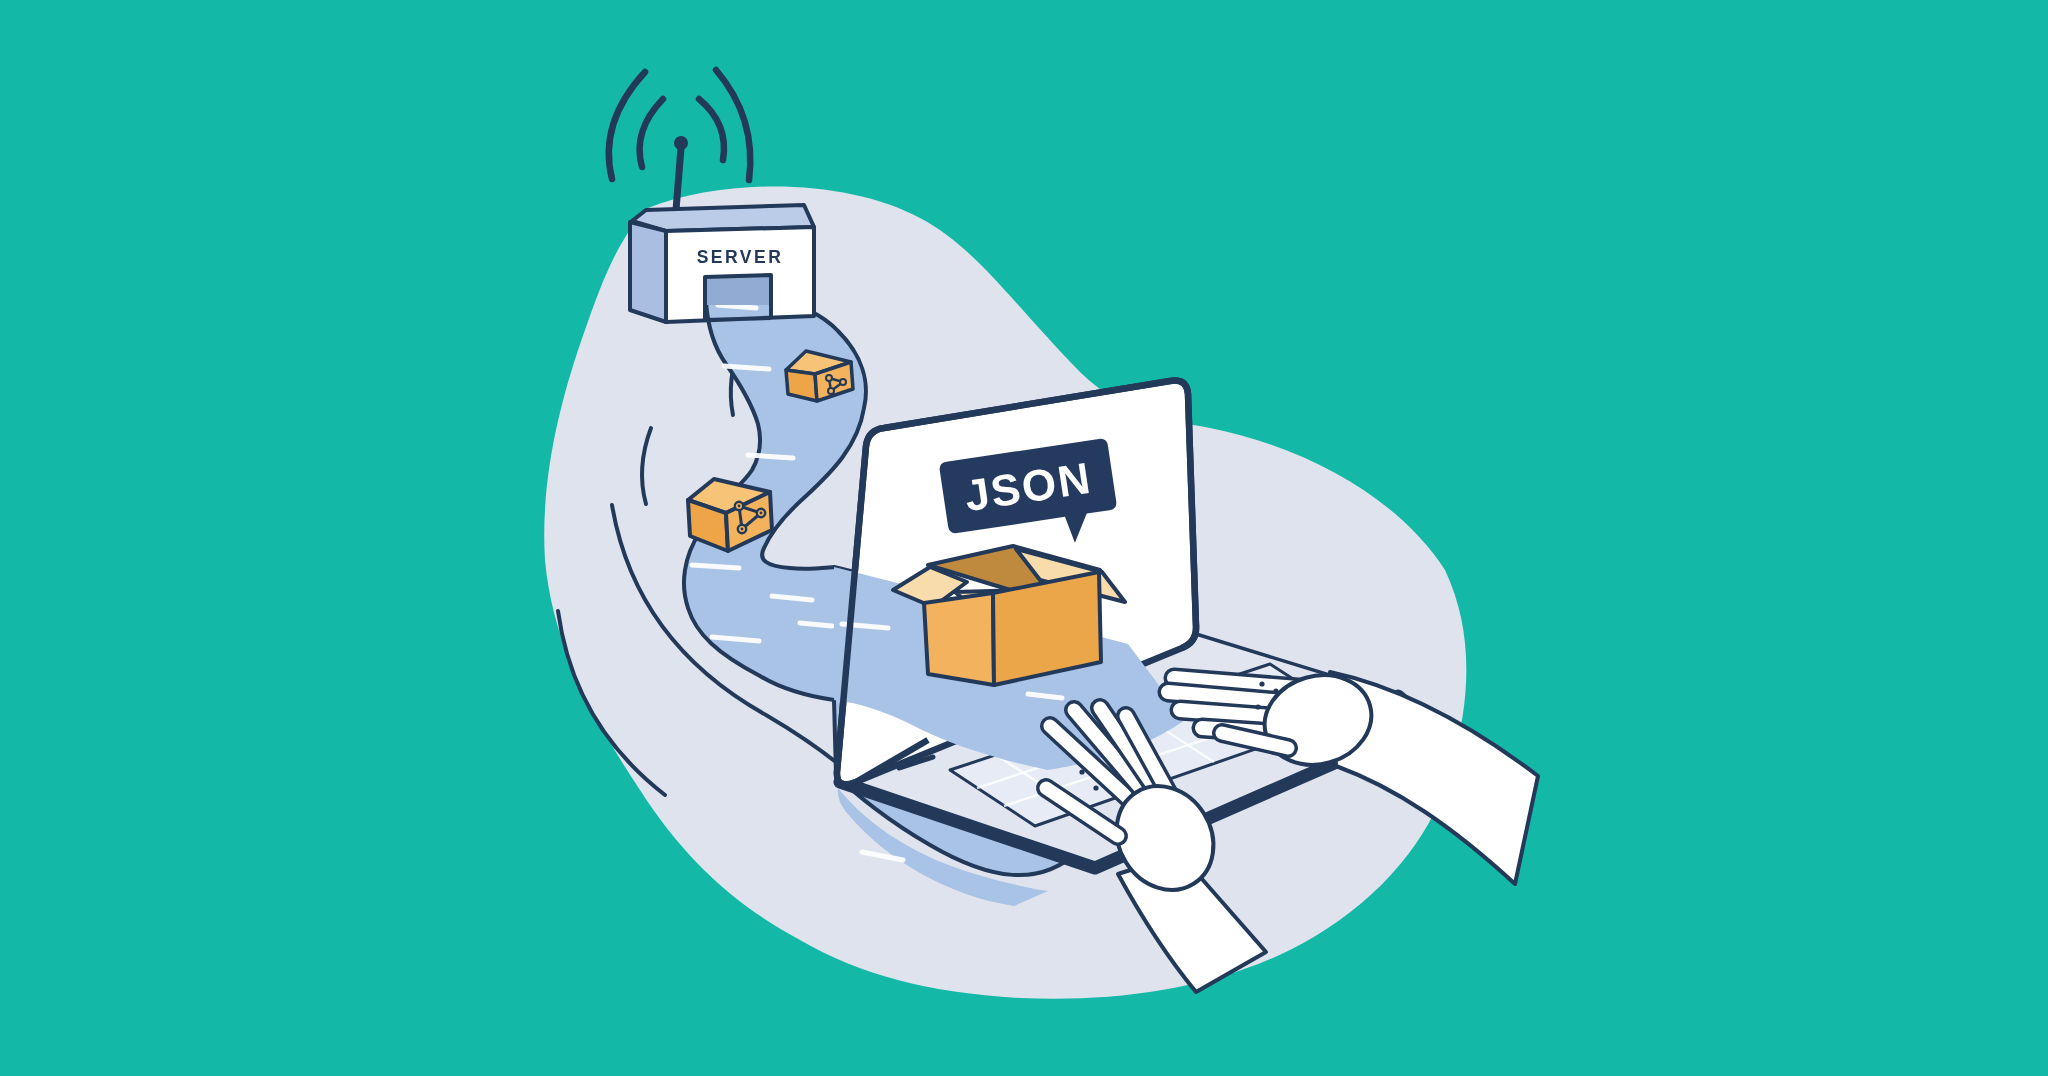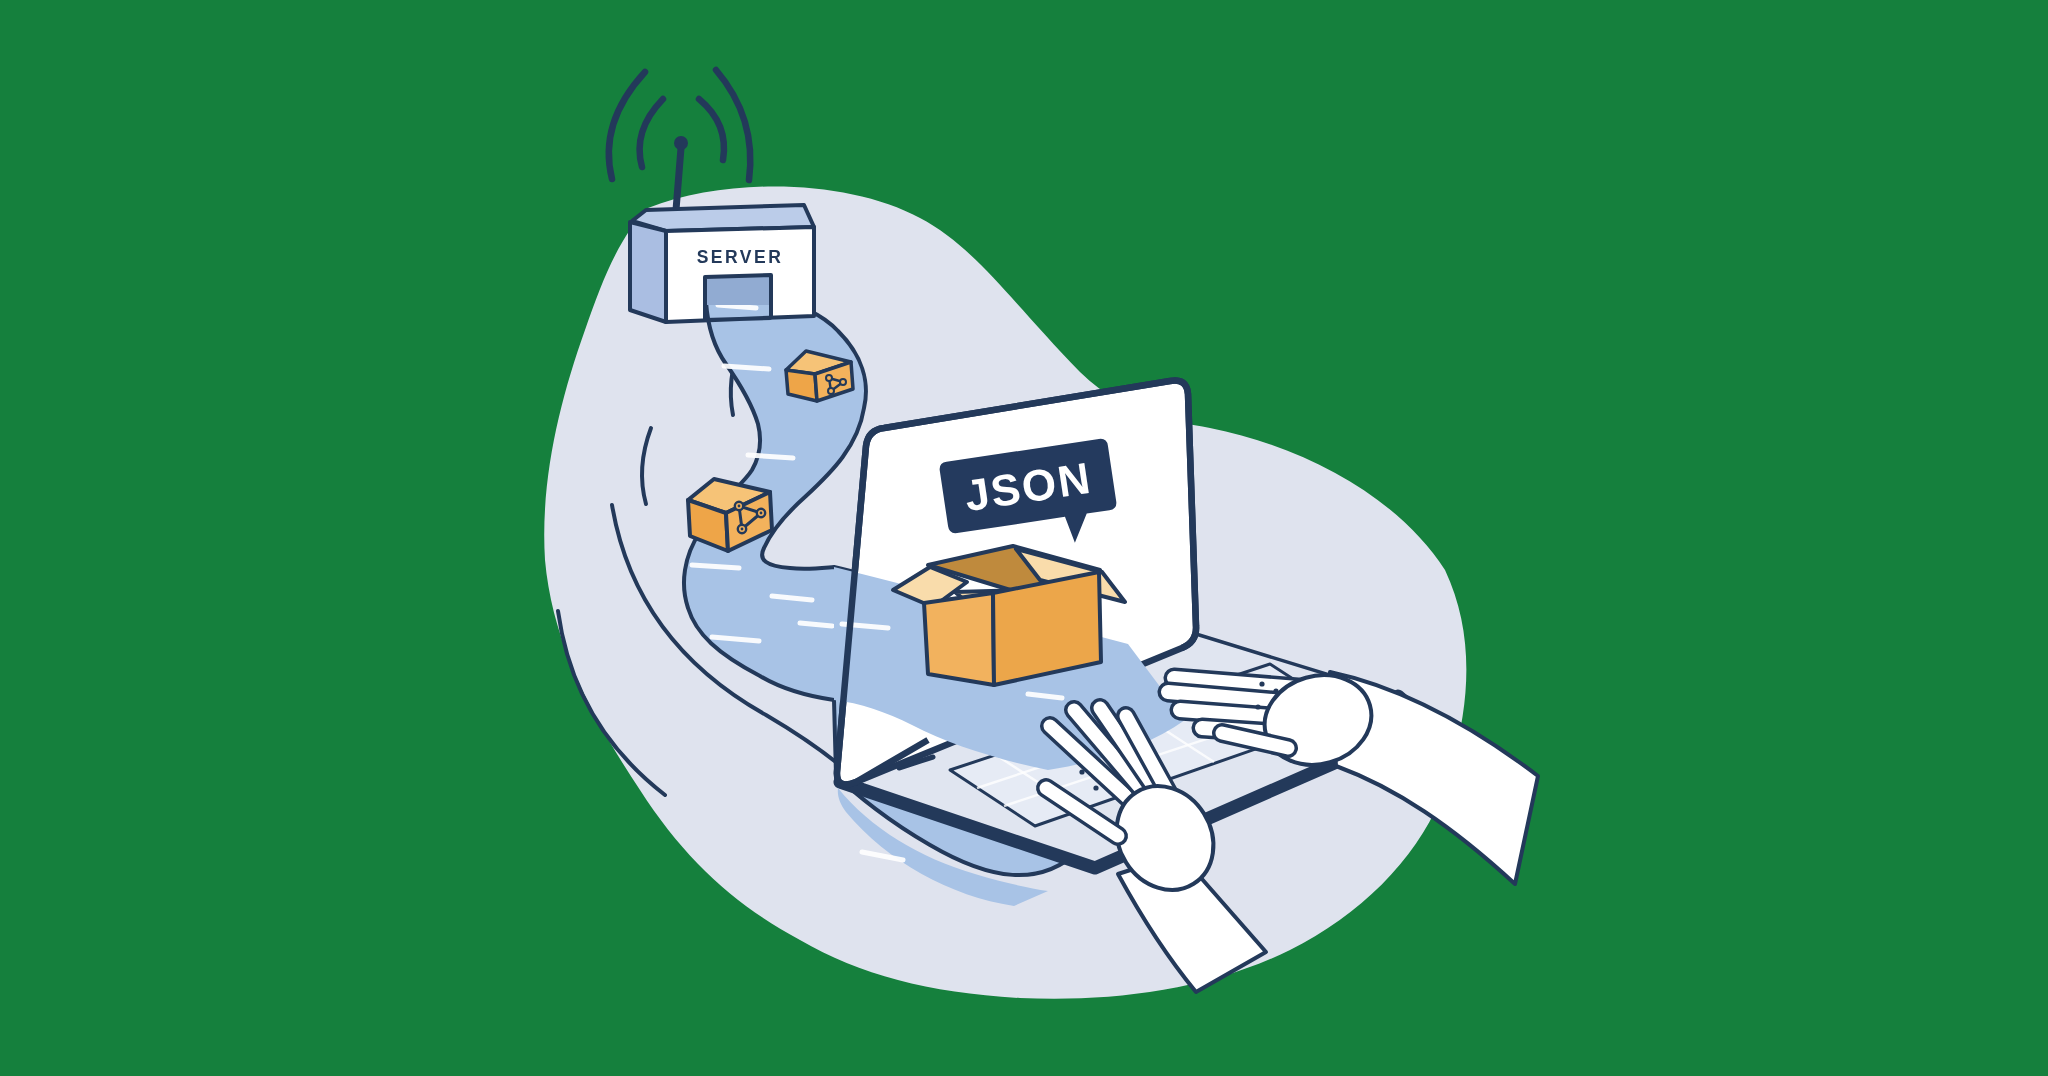--- a/index.html
+++ b/index.html
@@ -1,16 +1,16 @@
 <!DOCTYPE html>
 <html><head>
 <meta charset="utf-8">
 <style>
   html,body{margin:0;padding:0;background:#000;width:2048px;height:1076px;overflow:hidden}
-  #stage{position:relative;width:2048px;height:1076px;background:#15803d;font-family:"Liberation Sans",sans-serif}
+  #stage{position:relative;width:2048px;height:1076px;background:#14b8a6;font-family:"Liberation Sans",sans-serif}
   svg{position:absolute;top:0;left:0}
   .ln{fill:none;stroke:#23395a;stroke-linecap:round;stroke-linejoin:round}
   .outl{stroke:#23395a;stroke-linejoin:round;stroke-linecap:round}
   .dash{stroke:#fff;stroke-width:5;stroke-linecap:round;opacity:.92}
   .grid{stroke:#fff;stroke-width:2.4;opacity:.8}
   .srv-label{font-weight:bold;font-size:17.5px;letter-spacing:2.5px;text-anchor:middle}
   .badge-label{font-weight:bold;font-size:44px;letter-spacing:2px;text-anchor:middle}
 </style>
 </head>
 <body>

